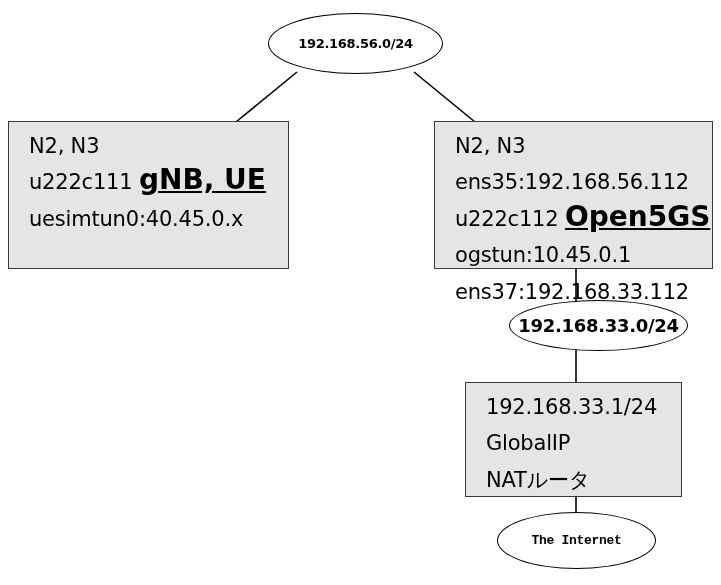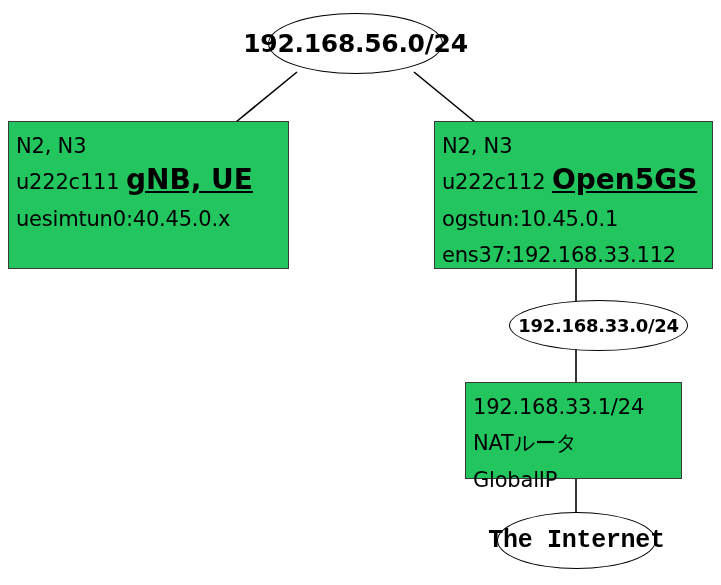--- a/index.html
+++ b/index.html
@@ -26,22 +26,22 @@
     left: 0; top: 0;
     width: 721px;
     height: 585px;
     pointer-events: none;
   }
   
   .node-box {
     position: absolute;
     box-sizing: border-box;
     border: 1.6px solid #3a3a3a;
-    background: #22c55e;
-    padding: 4px 6px 4px 7px;
+    background: #e5e5e5;
+    padding: 4px 6px 4px 20px;
   }
   .node-line {
     font-size: 21px;
     line-height: 1.30;
     white-space: nowrap;
     letter-spacing: -0.2px;
   }
   .node-line .emph {
     font-weight: bold;
     font-size: 28px;
@@ -55,35 +55,35 @@
     box-sizing: border-box;
     border: 1.7px solid #000000;
     border-radius: 50%;
     background: #ffffff;
     display: flex;
     align-items: center;
     justify-content: center;
     text-align: center;
   }
   .ellipse-label {
-    font-size: 25px;
+    font-size: 13px;
     font-weight: bold;
     letter-spacing: -0.3px;
     white-space: nowrap;
   }
   .ellipse-label.small {
     font-size: 18px;
   }
   
   #net-56      { left: 268px; top: 13px;  width: 175px; height: 61px; }
   #net-33      { left: 509px; top: 300px; width: 179px; height: 51px; }
   #internet    { left: 497px; top: 512px; width: 159px; height: 57px; font-family: Liberation Mono, monospace; }
   #box-gnb     { left: 8px;   top: 121px; width: 281px; height: 148px; }
   #box-open5gs { left: 434px; top: 121px; width: 279px; height: 148px; }
-  #box-nat     { left: 465px; top: 382px; width: 217px; height: 97px; }
+  #box-nat     { left: 465px; top: 382px; width: 217px; height: 115px; }
 </style>
 </head>
 <body>
 
 <div id="canvas">
 
   <svg class="edge-layer" width="721" height="585" viewBox="0 0 721 585" xmlns="http://www.w3.org/2000/svg">
     <g id="edges" stroke="#000000" stroke-width="1.6" fill="none">
         <line x1="297" y1="72" x2="236" y2="122" stroke="#000000"></line>
         <line x1="414" y1="72" x2="475" y2="122" stroke="#000000"></line>
@@ -107,43 +107,46 @@
     <div class="node-line">
       <span>uesimtun0:40.45.0.x</span><span class="emph"></span>
     </div>
   </div>
 
   <div class="node-box" id="box-open5gs">
     <div class="node-line">
       <span>N2, N3</span><span class="emph"></span>
     </div>
     <div class="node-line">
+      <span>ens35:192.168.56.112</span><span class="emph"></span>
+    </div>
+    <div class="node-line">
       <span>u222c112 </span><span class="emph">Open5GS</span>
     </div>
     <div class="node-line">
       <span>ogstun:10.45.0.1</span><span class="emph"></span>
     </div>
     <div class="node-line">
       <span>ens37:192.168.33.112</span><span class="emph"></span>
     </div>
   </div>
 
   <div class="node-ellipse" id="net-33">
     <span class="ellipse-label small">192.168.33.0/24</span>
   </div>
 
   <div class="node-box" id="box-nat">
     <div class="node-line">
       <span>192.168.33.1/24</span><span class="emph"></span>
     </div>
     <div class="node-line">
-      <span>NATルータ</span><span class="emph"></span>
+      <span>GlobalIP</span><span class="emph"></span>
     </div>
     <div class="node-line">
-      <span>GlobalIP</span><span class="emph"></span>
+      <span>NATルータ</span><span class="emph"></span>
     </div>
   </div>
 
   <div class="node-ellipse" id="internet">
     <span class="ellipse-label">The Internet</span>
   </div>
 
 </div>
 
 </body></html>

